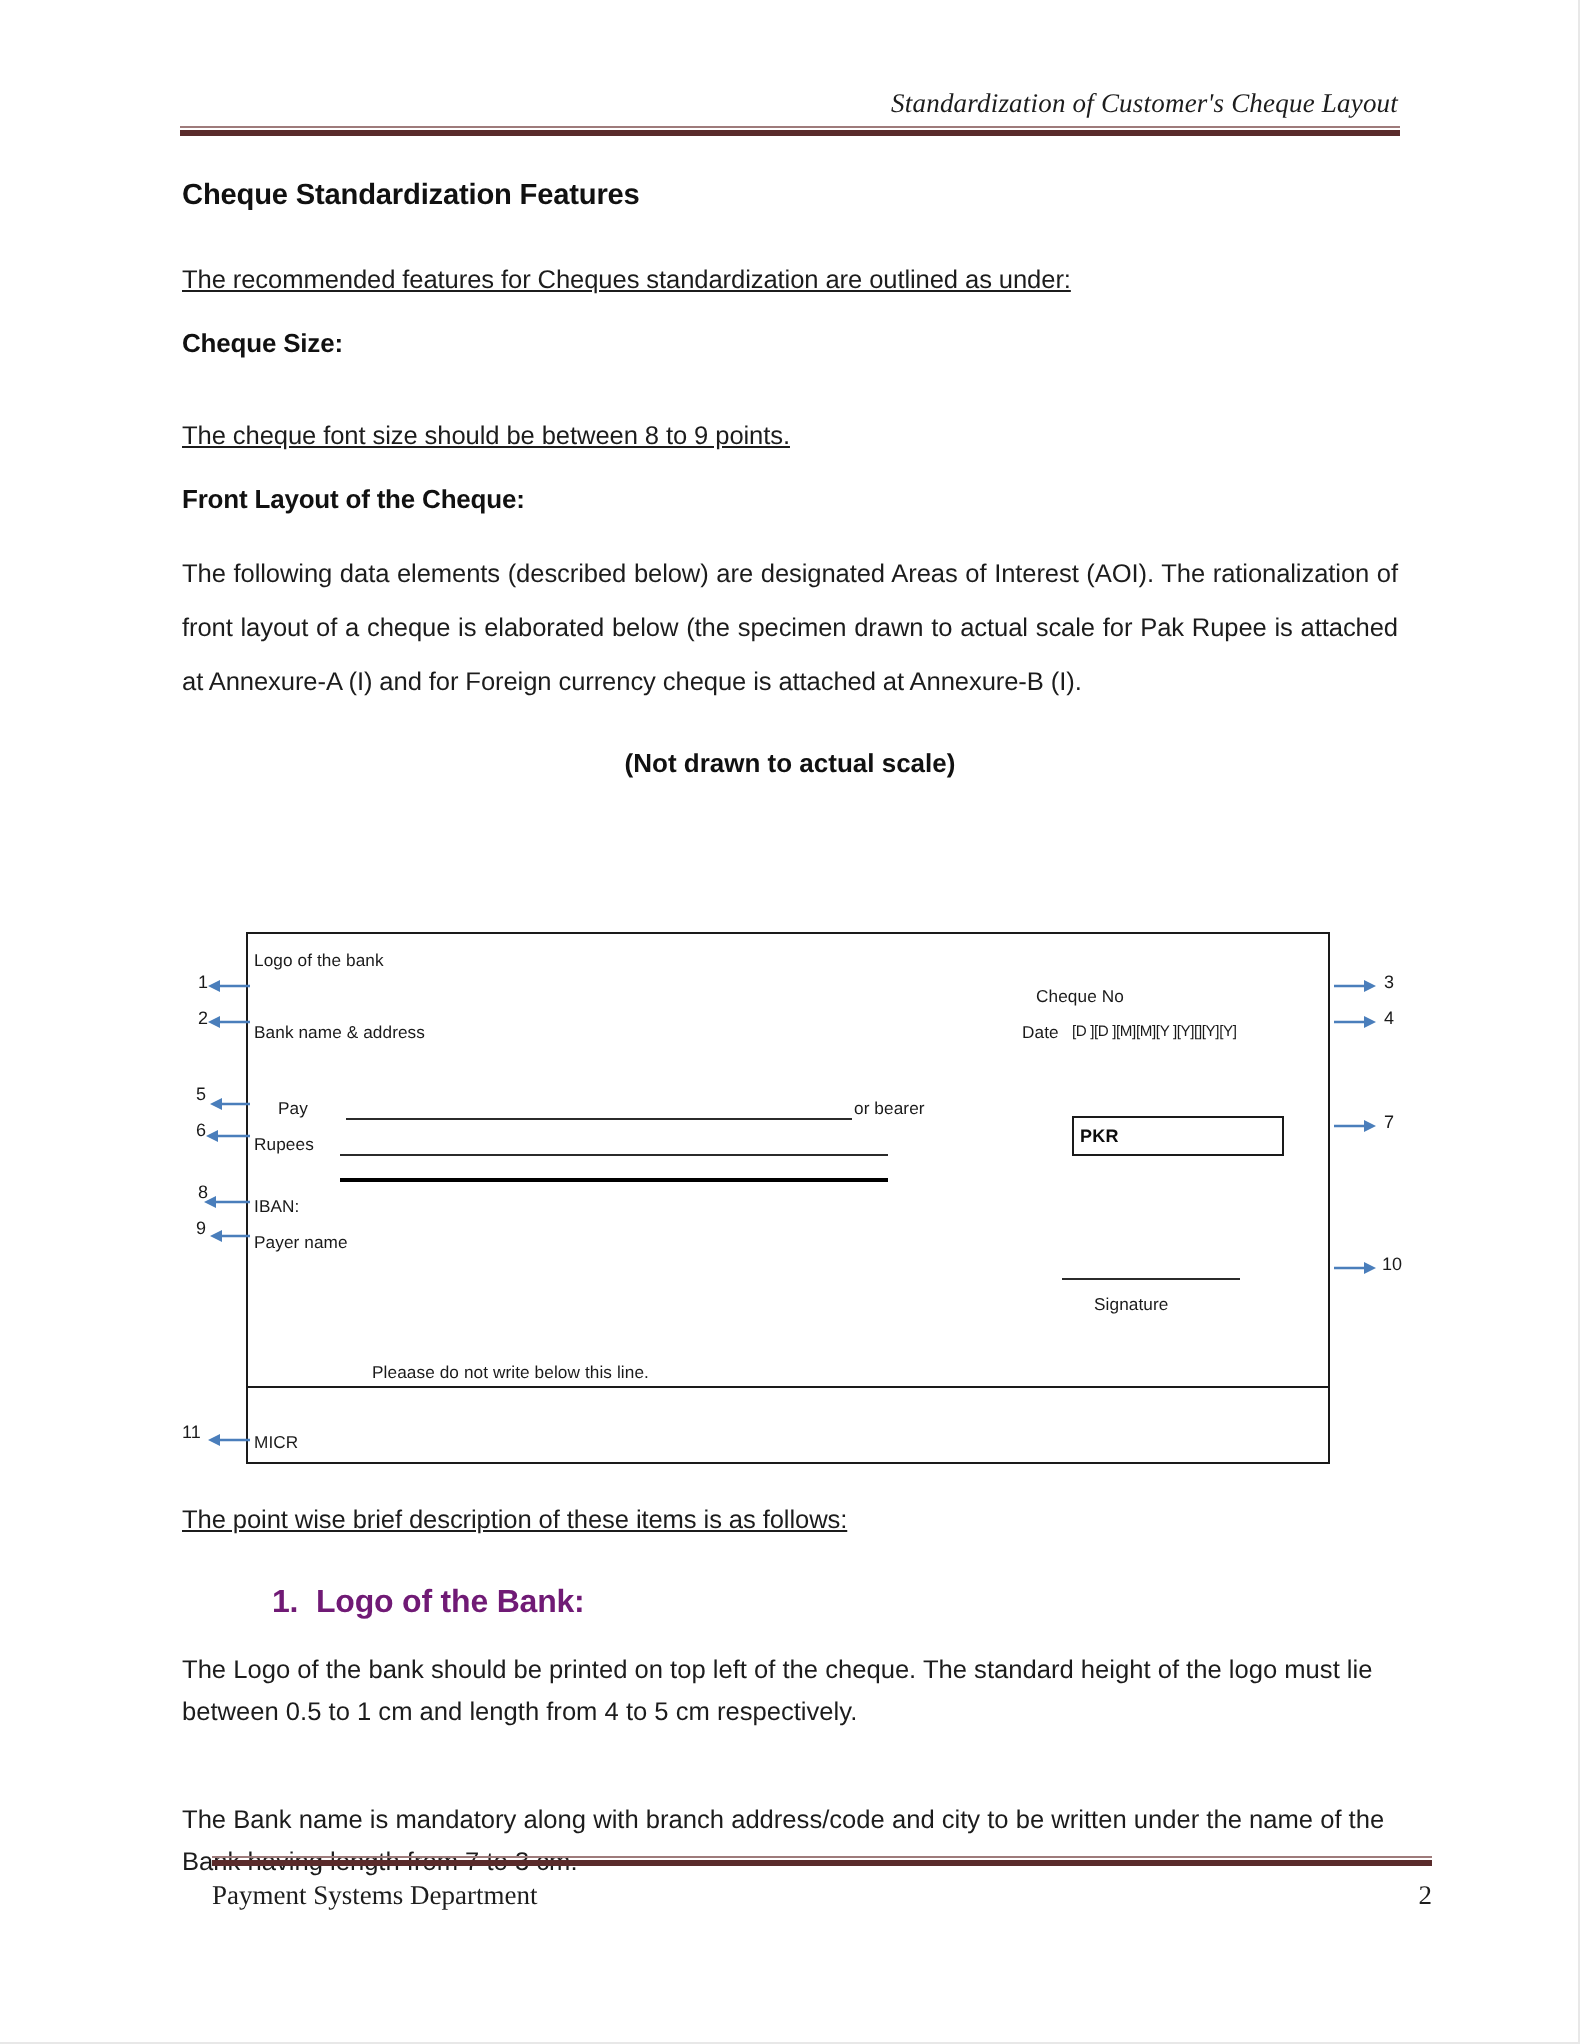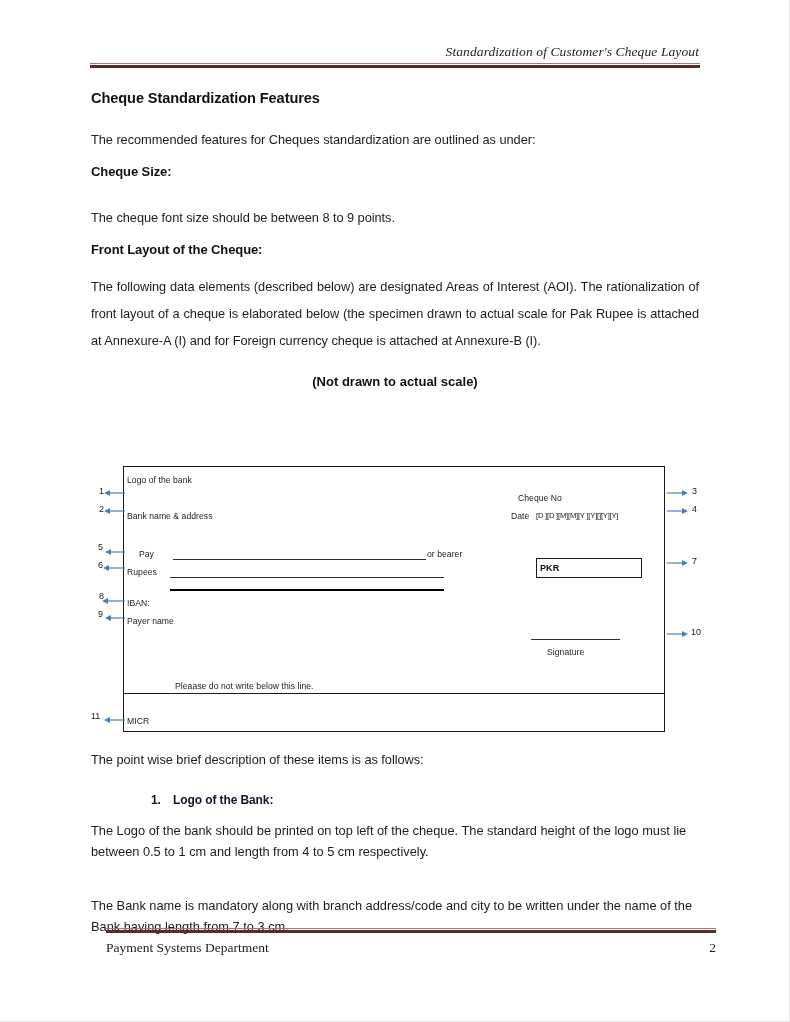--- a/index.html
+++ b/index.html
@@ -93,20 +93,21 @@
     color: #1c1c1c;
     margin: 0;
     letter-spacing: -0.05px;
   }
   .p-just {
     text-align: justify;
     line-height: 27px;
   }
   .p-lead {
     line-height: 27px;
+    text-decoration: underline;
   }
   .sp-13 { height: 13px; }
   .sp-16 { height: 16px; }
   .sp-9  { height: 9px; }
   .sp-11 { height: 11px; }
   .sp-20 { height: 20px; }
 
   .not-scale {
     text-align: center;
     font-size: 13px;
@@ -182,24 +183,24 @@
     color: #1a1a1a;
     white-space: nowrap;
   }
   .arrow-svg {
     position: absolute;
     overflow: visible;
   }
 
   
   .num-item {
-    font-size: 12px;
+    font-size: 16px;
     font-weight: bold;
-    color: #0f172a;
-    margin-left: 60px;
+    color: #701a75;
+    margin-left: 45px;
     letter-spacing: -0.1px;
   }
   .num-item .n {
     display: inline-block;
     width: 22px;
   }
   .p-tight {
     font-size: 12.8px;
     line-height: 21px;
     color: #1c1c1c;
@@ -280,21 +281,21 @@
       <span class="cq-txt" style="left:394px; top:26px;">Cheque No</span>
       <span class="cq-txt" style="left:387px; top:44px;">Date</span>
       <span class="cq-txt" style="left:412px; top:44px; font-size:7.6px; letter-spacing:-0.2px;">[D ][D ][M][M][Y ][Y][][Y][Y]</span>
 
       <div class="pkr-box" style="left:412px; top:91px; width:106px; height:20px;"></div>
       <span class="pkr-label" style="left:416px; top:96px;">PKR</span>
 
       <div class="sig-line" style="left:407px; top:172px; width:89px;"></div>
       <span class="cq-txt" style="left:423px; top:180px;">Signature</span>
 
-      <span class="cq-txt" style="left:3px; top:214px;padding-left:48px;">Pleaase do not write below this line.</span>
+      <span class="cq-txt" style="left:14px; top:214px;padding-left:48px;">Pleaase do not write below this line.</span>
       <div class="cq-divider" style="top:226px;"></div>
       <span class="cq-txt" style="left:3px; top:249px;">MICR</span>
     </div>
 
     <span class="callout" style="left:8px; top:24px;">1</span>
     <svg class="arrow-svg" style="left:13px; top:26px;" width="22" height="10" viewBox="0 0 22 10">
       <line x1="21" y1="5" x2="3" y2="5" stroke="#4a7ebb" stroke-width="1.2"></line>
       <polygon points="0,5 6,2 6,8" fill="#4a7ebb"></polygon>
     </svg>
 

